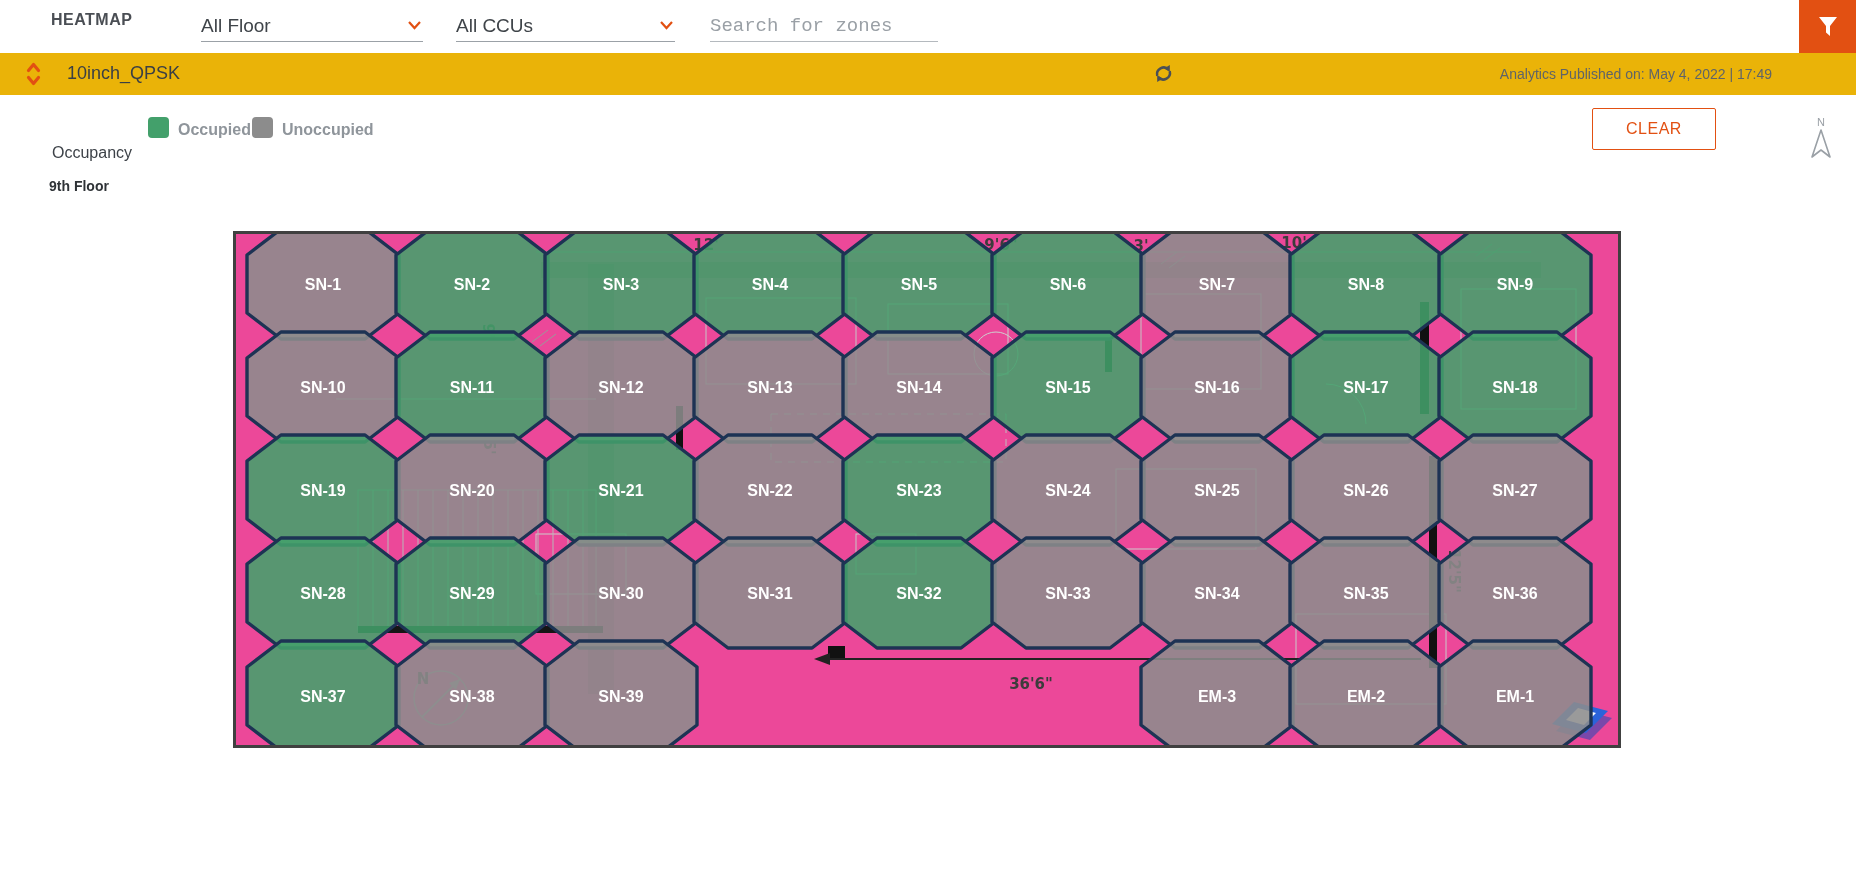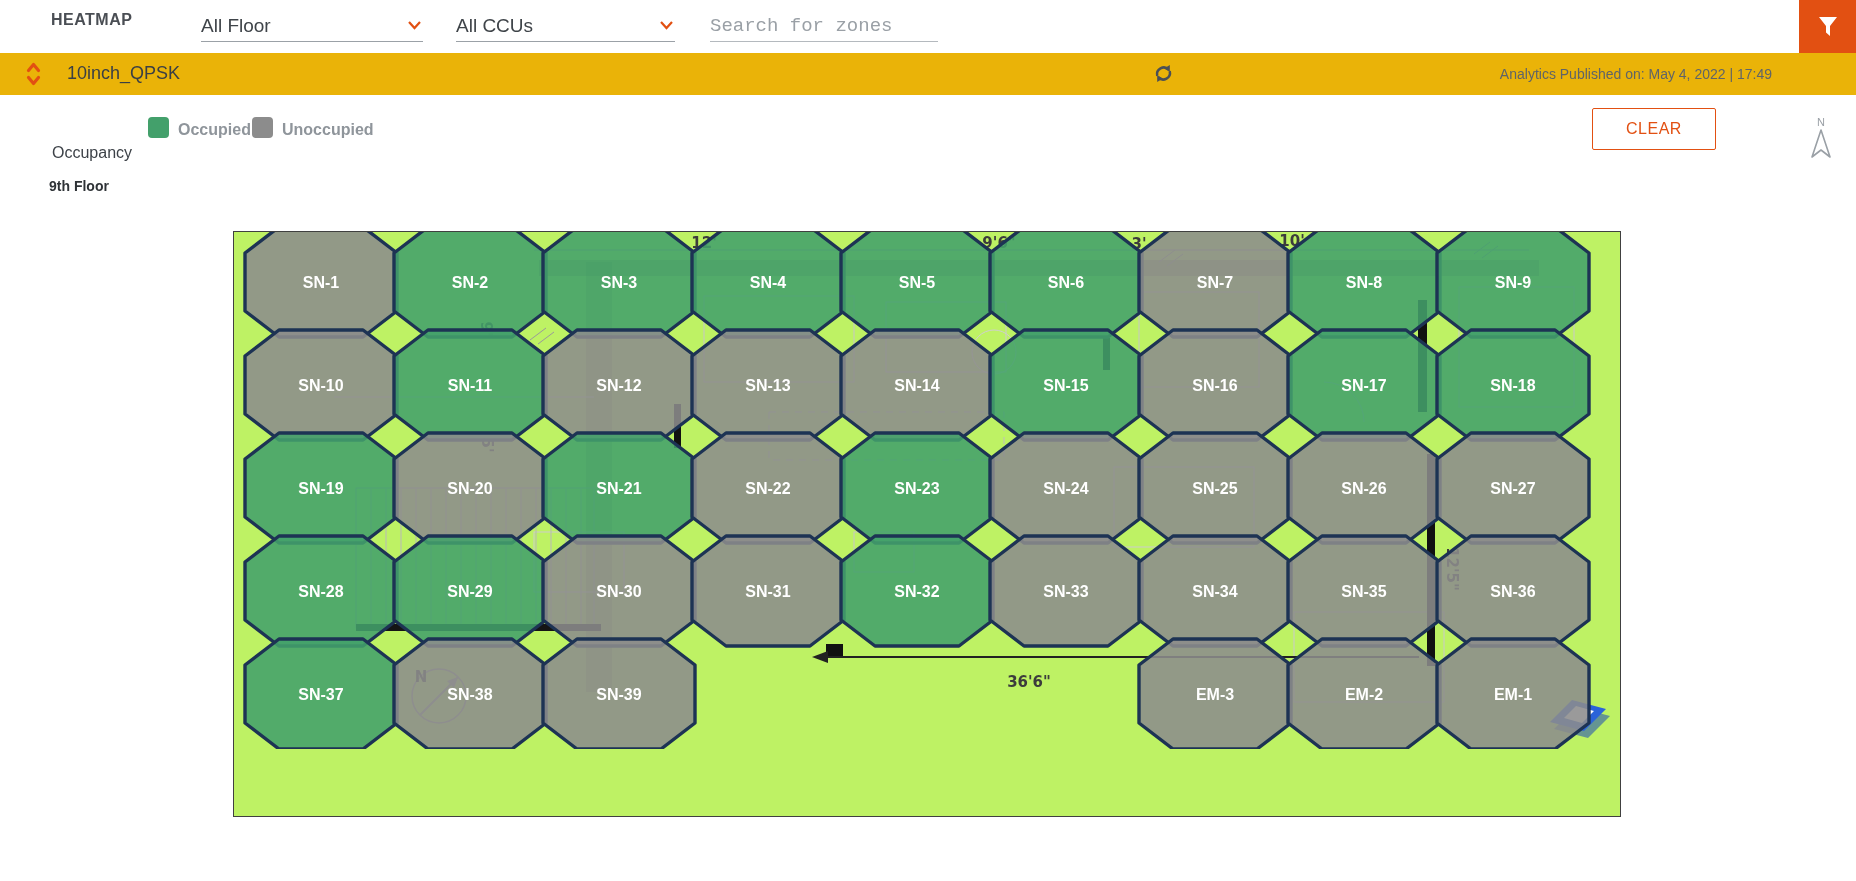--- a/index.html
+++ b/index.html
@@ -41,22 +41,22 @@
   .ll-occ { left:178px; }
   .ll-unocc { left:282px; }
   .clear-btn { position:absolute; left:1592px; top:108px; width:124px; height:42px;
     background:#fff; border:1px solid var(--accent); border-radius:2px; color:var(--accent);
     font-size:16px; letter-spacing:0.5px; cursor:pointer; font-family:"Liberation Sans", sans-serif; }
   .compass { position:absolute; left:1806px; top:116px; width:30px; text-align:center; }
   .compass .n { font-size:11px; color:#9aa0a6; display:block; margin-bottom:1px; }
 
   
   .floor-title { position:absolute; left:49px; top:178px; font-size:14px; font-weight:700; color:#2f3337; }
-  .plan-box { position:absolute; left:233px; top:231px; width:1388px; height:586px;
-    border:1px solid #404040; background:#bef264; overflow:hidden; }
+  .plan-box { position:absolute; left:233px; top:231px; width:1388px; height:517px;
+    border:3px solid #404040; background:#ec4899; overflow:hidden; }
   .zone-label { font-size:16px; font-weight:600; fill:#ffffff; text-anchor:middle;
     font-family:"Liberation Sans", sans-serif; pointer-events:none; }
   .dim-label { font-size:15px; font-weight:600; fill:#3c3c3c; text-anchor:middle;
     font-family:"DejaVu Sans", sans-serif; }
 </style>
 </head>
 <body>
 
 <div class="topbar">
   <div class="logo">HEATMAP</div>

